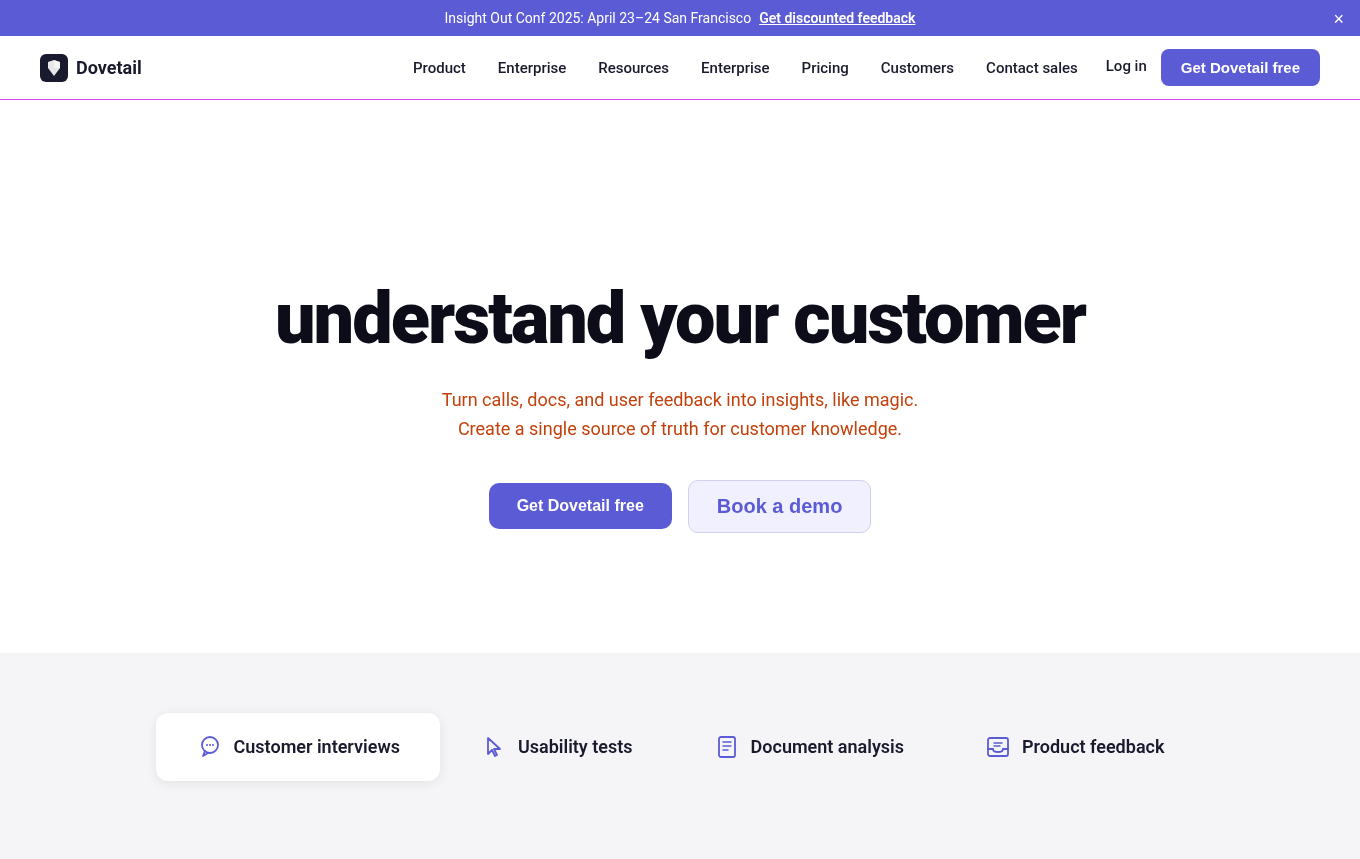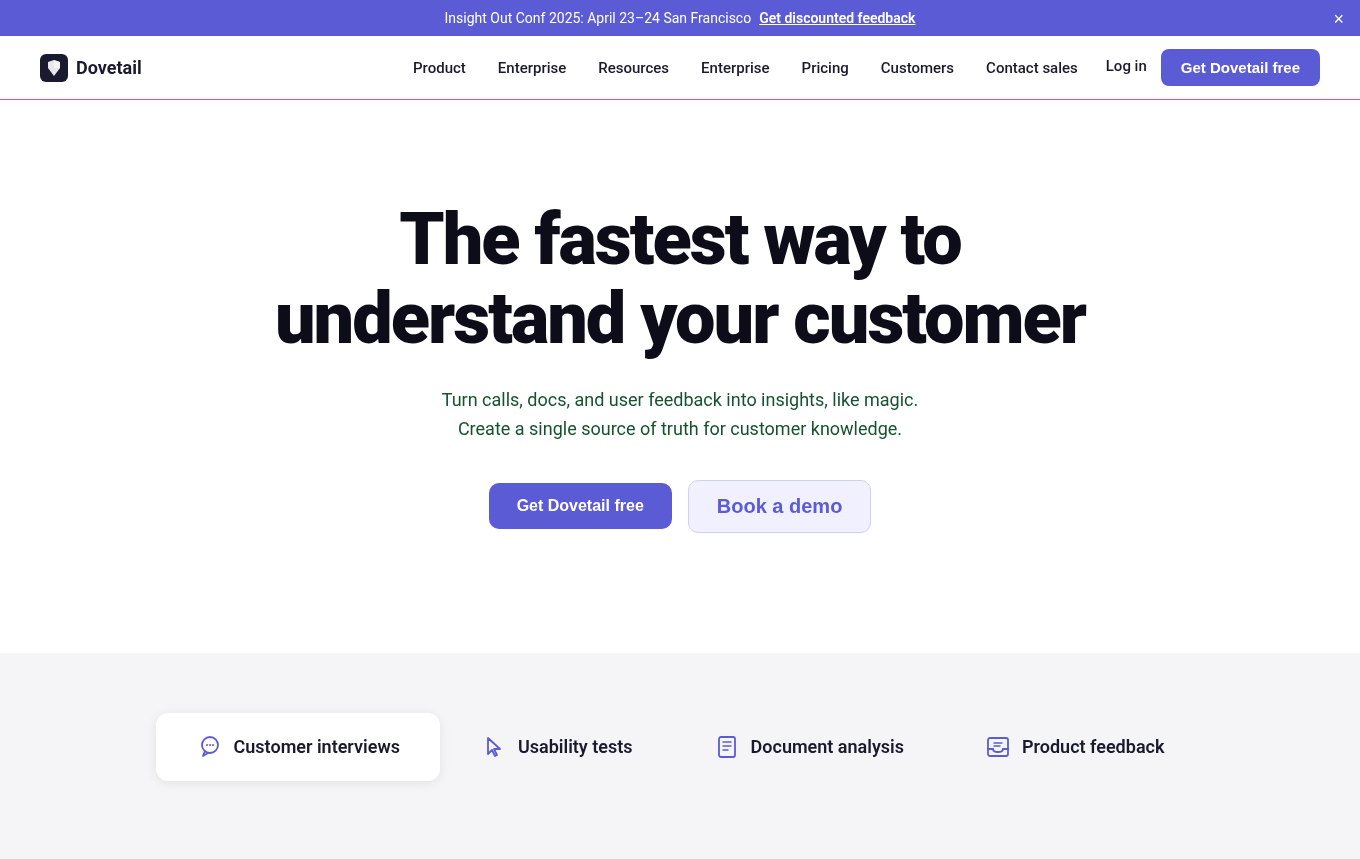--- a/index.html
+++ b/index.html
@@ -129,21 +129,21 @@
       font-weight: 900;
       line-height: 1.1;
       color: #0d0d1a;
       max-width: 900px;
       margin-bottom: 28px;
       letter-spacing: -2px;
     }
 
     .hero-subtitle {
       font-size: 18px;
-      color: #14532d;
+      color: #c2410c;
       line-height: 1.6;
       margin-bottom: 36px;
     }
 
     .hero-buttons {
       display: flex;
       gap: 16px;
       align-items: center;
     }
 
@@ -255,21 +255,21 @@
   </div>
 
   <div class="nav-actions">
     <a href="#" class="login-link">Log in</a>
     <button class="cta-btn-nav">Get Dovetail free</button>
   </div>
 </nav>
 
 <section class="hero">
   <h1 class="hero-title">
-    <span>The fastest way to</span><br>
+    <br>
     <span>understand your customer</span>
   </h1>
   <p class="hero-subtitle">
     <span>Turn calls, docs, and user feedback into insights, like magic.</span><br>
     <span>Create a single source of truth for customer knowledge.</span>
   </p>
   <div class="hero-buttons">
     <button class="btn-primary">Get Dovetail free</button>
     <button class="btn-secondary">Book a demo</button>
   </div>

